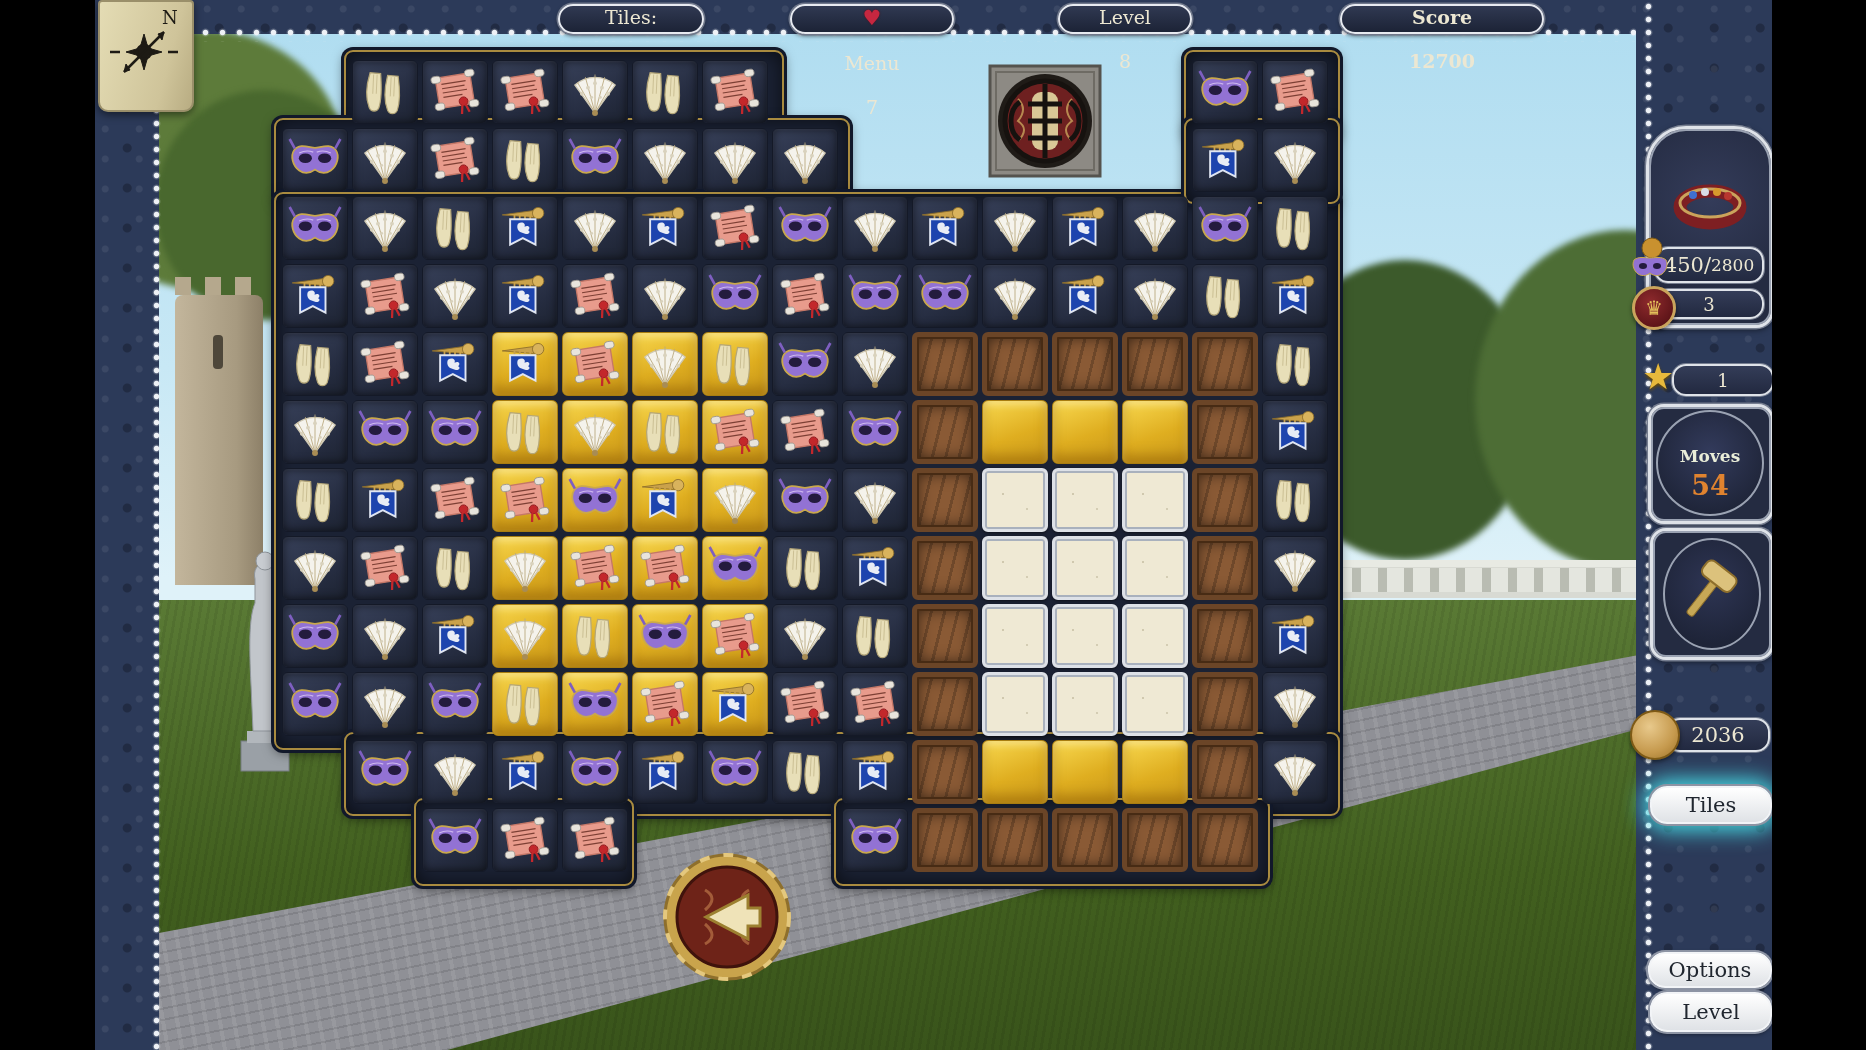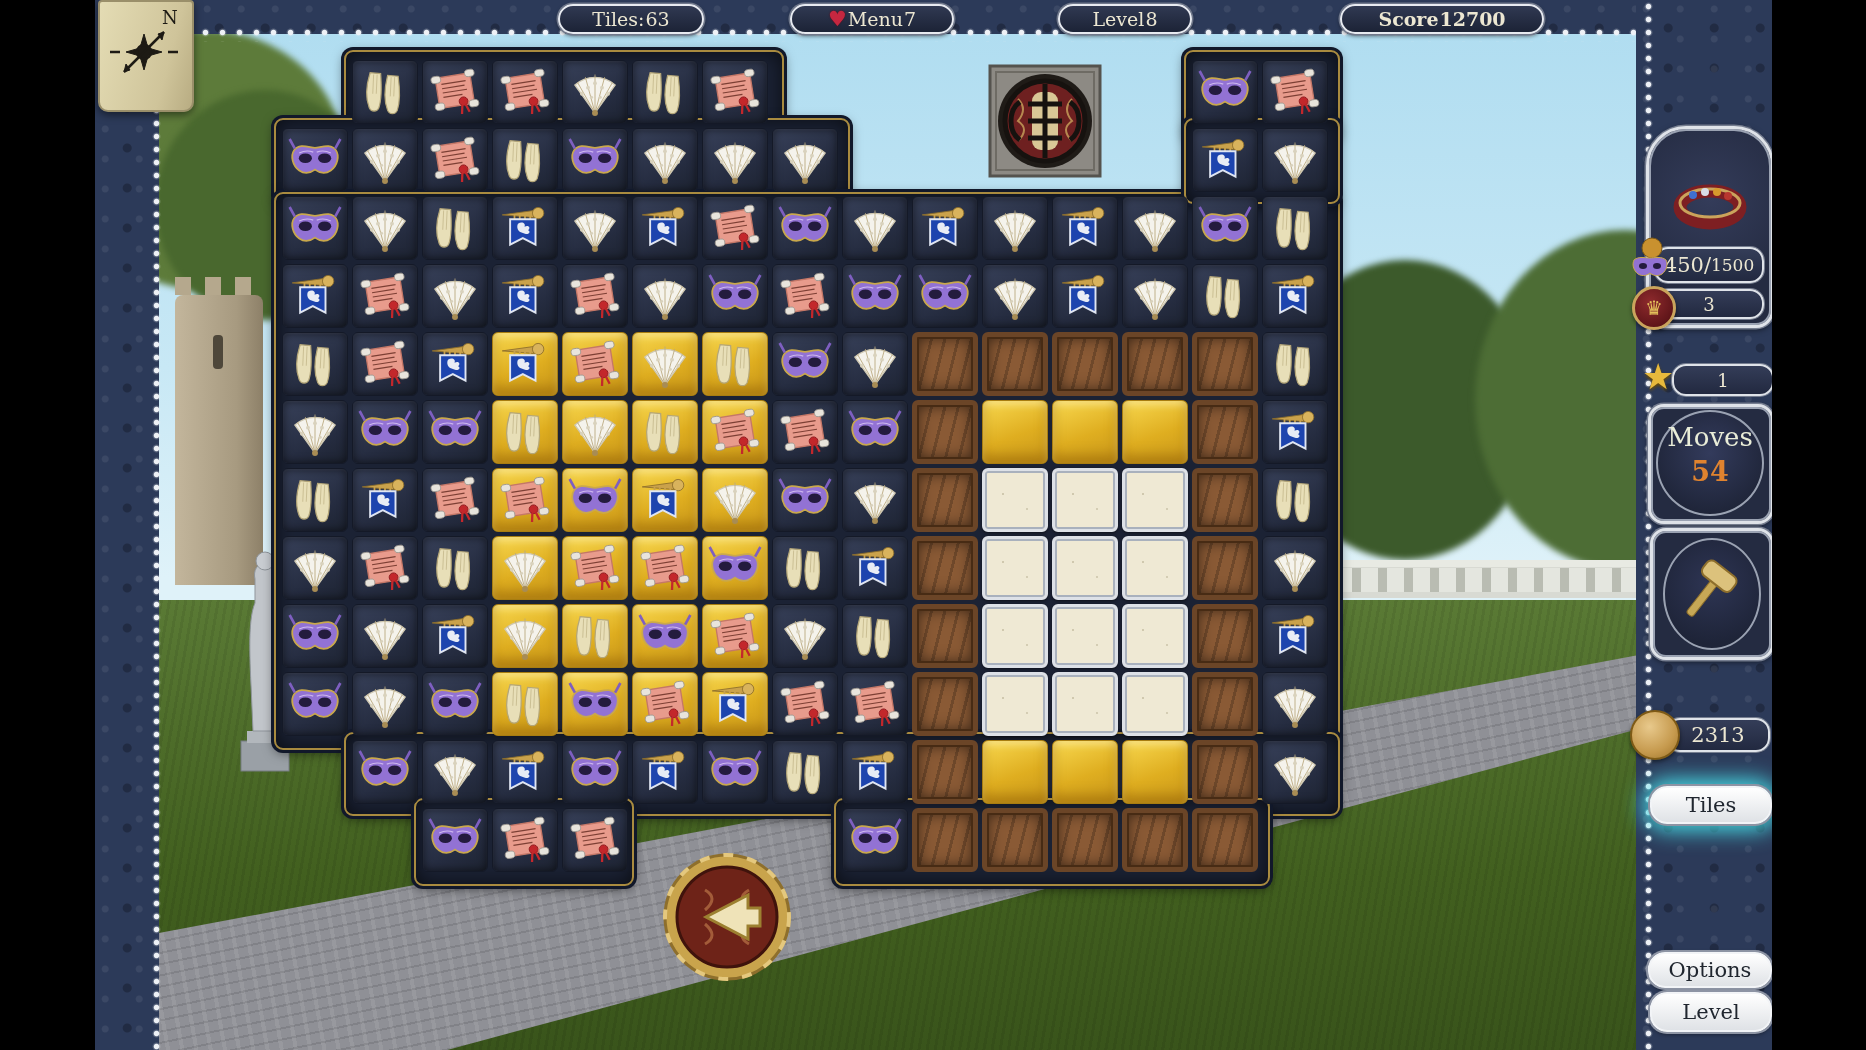--- a/index.html
+++ b/index.html
@@ -33,22 +33,22 @@
   .navy{background:#2c3a59;}
   .damask{background-image:radial-gradient(circle at 30% 30%,rgba(255,255,255,.07) 0 3px,transparent 4px),
           radial-gradient(circle at 70% 70%,rgba(0,0,0,.25) 0 4px,transparent 5px);
           background-size:34px 30px,46px 40px;}
   .garland{background-image:radial-gradient(circle,#eef1f6 2.2px,rgba(238,241,246,.25) 3.2px,transparent 4.5px);
            background-size:17px 13px;}
   
   .badge{top:4px;height:26px;background:linear-gradient(#303952,#1c2336);
          border:2px solid #e7eaf0;border-radius:15px;
          box-shadow:0 0 0 1.5px #70788b,0 2px 4px rgba(0,0,0,.55);
-         display:flex;align-items:center;justify-content:center;gap:1px;
-         color:#ece7d2;font-size:19px;}
+         display:flex;align-items:center;justify-content:flex-start;gap:22px;
+         color:#ece7d2;font-size:19px;flex-direction:column;}
   
   .panel{background:#1b2234;border:2px solid #a98b3f;border-radius:9px;
          box-shadow:0 0 0 3px #11182a,0 3px 12px rgba(0,0,0,.55),inset 0 0 20px rgba(0,0,0,.65);}
   .cell{width:66px;height:64px;border-radius:6px;box-sizing:border-box;
         background:linear-gradient(150deg,#38415a,#252c40 65%,#1d2331);
         border:1px solid #141927;box-shadow:inset 0 0 10px rgba(0,0,0,.6),inset 0 1px 2px rgba(255,255,255,.08);}
   .cell svg{width:58px;height:56px;display:block;margin:3px auto;}
   .goldbg{background:linear-gradient(160deg,#f8d84f,#dfae20 55%,#c8961a);
         border:1px solid #a87d10;box-shadow:inset 0 -8px 12px rgba(150,100,5,.55),inset 0 4px 7px rgba(255,240,170,.6);}
   .cC{background:#8a5a35 repeating-linear-gradient(104deg,rgba(0,0,0,.20) 0 3px,transparent 3px 13px);
@@ -1906,21 +1906,21 @@
     <ellipse cx="37" cy="34" rx="30" ry="16" fill="none" stroke="#7e1f22" stroke-width="13"></ellipse>
     <ellipse cx="37" cy="30" rx="30" ry="14" fill="none" stroke="#caa45c" stroke-width="3"></ellipse>
     <circle cx="20" cy="22" r="4" fill="#3f6fd0"></circle>
       <circle cx="32" cy="19" r="4" fill="#d8dde6"></circle>
     <circle cx="44" cy="19" r="4" fill="#d89a2c"></circle>
       <circle cx="55" cy="23" r="4" fill="#b8372f"></circle>
   </svg>
   <div class="bar" style="position:absolute;left:5px;top:118px;width:106px;height:32px;font-size:21px;">
     <span>450</span>
       <span>/</span>
-      <span style="font-size:17px;">1500</span>
+      <span style="font-size:17px;">2800</span>
   </div>
   <div class="bar" style="position:absolute;left:5px;top:160px;width:106px;height:26px;font-size:18px;">
     <span>3</span>
   </div>
 </div>
 <svg class="abs" style="left:1630px;top:236px;" width="40" height="44" viewBox="0 0 40 44">
   <circle cx="22" cy="12" r="10" fill="#c9912f" stroke="#7e5a16"></circle>
   <path d="M4 24 C8 20 16 22 20 22 C24 22 32 20 36 24 C38 28 37 34 32 38 C27 41 22 39 20 37 C18 39 13 41 8 38 C3 34 2 28 4 24 Z" fill="#9272d4" stroke="#c9a84c"></path>
   <ellipse cx="13" cy="30" rx="4" ry="3" fill="#241b3e"></ellipse>
     <ellipse cx="27" cy="30" rx="4" ry="3" fill="#241b3e"></ellipse>
@@ -1929,39 +1929,39 @@
 
 <div class="abs" style="left:1642px;top:358px;width:130px;height:42px;">
   <div class="bar" style="position:absolute;left:30px;top:6px;width:98px;height:28px;font-size:18px;">
     <span>1</span>
   </div>
   <span style="position:absolute;left:0;top:-2px;font-size:36px;color:#e7b93c;text-shadow:0 2px 3px #6b4d08;">★</span>
 </div>
 
 <div class="abs silverframe" style="left:1648px;top:404px;width:120px;height:114px;border-radius:16px;background:#242b41;">
   <div style="position:absolute;left:5px;top:3px;width:104px;height:102px;border-radius:50%;background:radial-gradient(circle at 50% 40%,#333b5c,#1f2539 75%);border:2px solid #9aa2b2;text-align:center;">
-    <div style="color:#e9edd8;font-size:26px;margin-top:10px;">Moves</div>
+    <div style="color:#e9edd8;font-size:17px;margin-top:34px;font-weight:bold;">Moves</div>
     <div style="color:#e0832f;font-size:27px;font-weight:bold;margin-top:4px;">54</div>
   </div>
 </div>
 
 <div class="abs silverframe" style="left:1650px;top:528px;width:118px;height:126px;border-radius:16px;background:#242b41;cursor:pointer;">
   <div style="position:absolute;left:10px;top:7px;width:94px;height:108px;border-radius:50%;background:radial-gradient(circle at 50% 40%,#2e3554,#1e2438 75%);border:2px solid #9aa2b2;">
     <svg style="position:absolute;left:13px;top:18px;" width="64" height="70" viewBox="0 0 64 70">
       <g transform="rotate(38 32 30)">
         <rect x="28" y="16" width="8" height="48" rx="3" fill="#c7a856" stroke="#8e6f2c"></rect>
         <rect x="14" y="6" width="36" height="18" rx="6" fill="#dcc27c" stroke="#8e6f2c" stroke-width="2"></rect>
       </g>
     </svg>
   </div>
 </div>
 
 <div class="abs" style="left:1630px;top:708px;width:142px;height:50px;">
   <div class="bar" style="position:absolute;left:36px;top:10px;width:100px;height:30px;font-size:21px;">
-    <span>2313</span>
+    <span>2036</span>
   </div>
   <div style="position:absolute;left:0;top:2px;width:46px;height:46px;border-radius:50%;background:radial-gradient(circle at 38% 32%,#e8c98c,#c69a4e 60%,#9d7228);border:2px solid #7e5a16;box-shadow:0 2px 4px rgba(0,0,0,.5);"></div>
 </div>
 
 <div id="shop-button" class="abs whitebtn" style="left:1650px;top:786px;width:118px;height:34px;cursor:pointer;">
   <span>Tiles</span>
 </div>
 <div class="abs whitebtn" style="left:1648px;top:952px;width:120px;height:32px;cursor:pointer;">
   <span>Options</span>
 </div>

